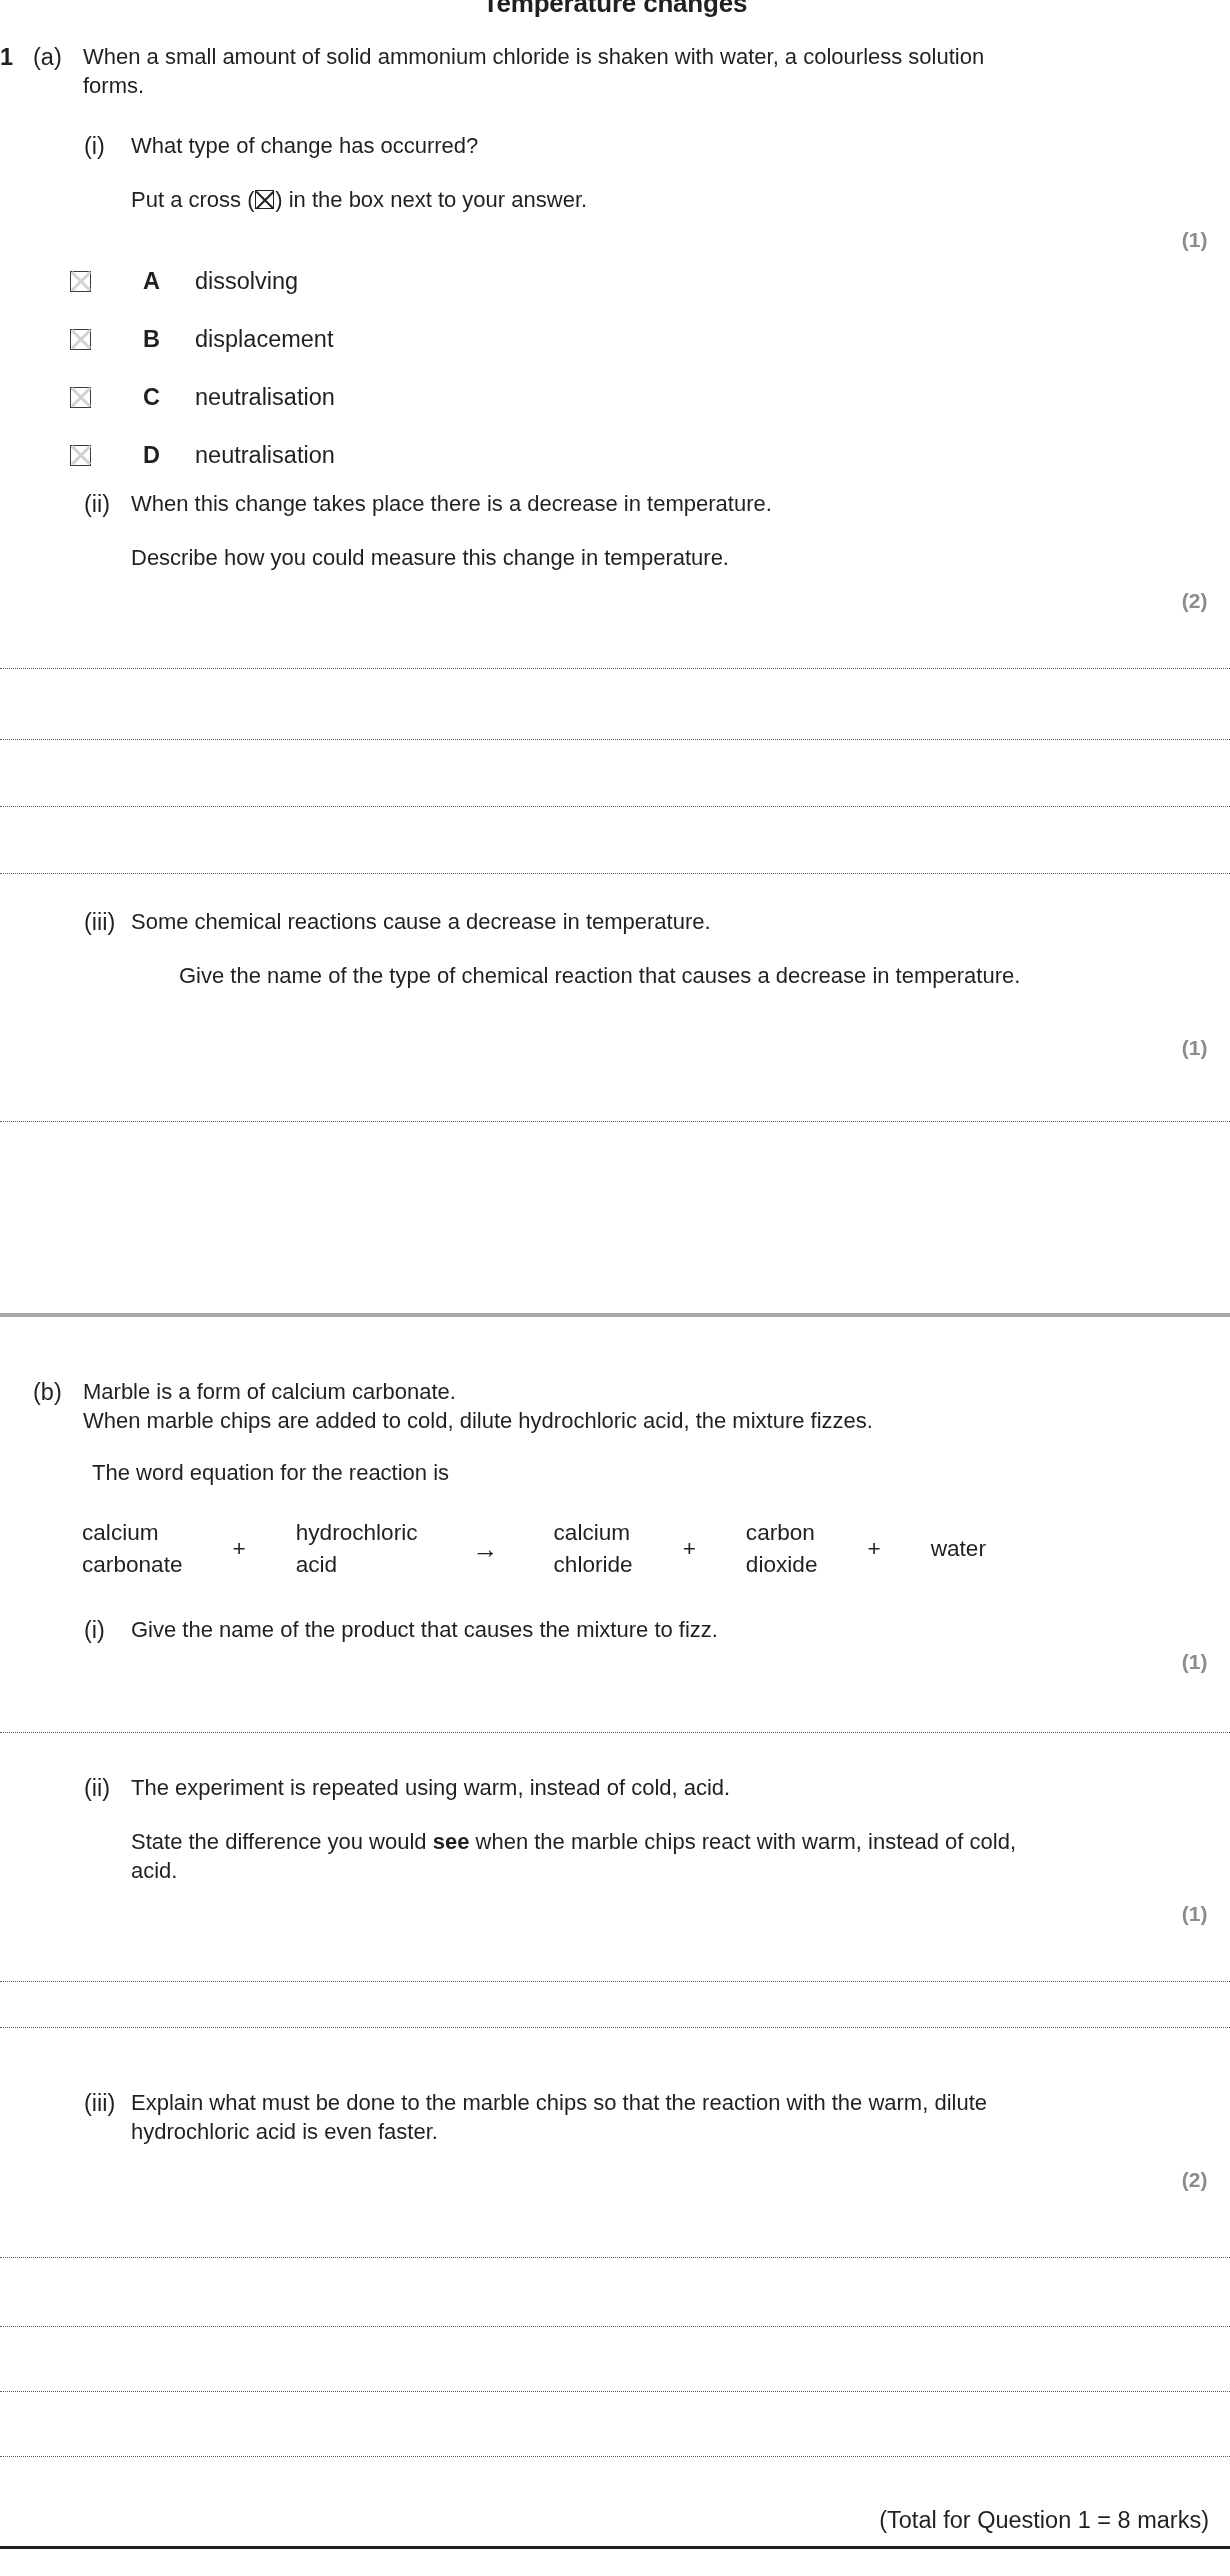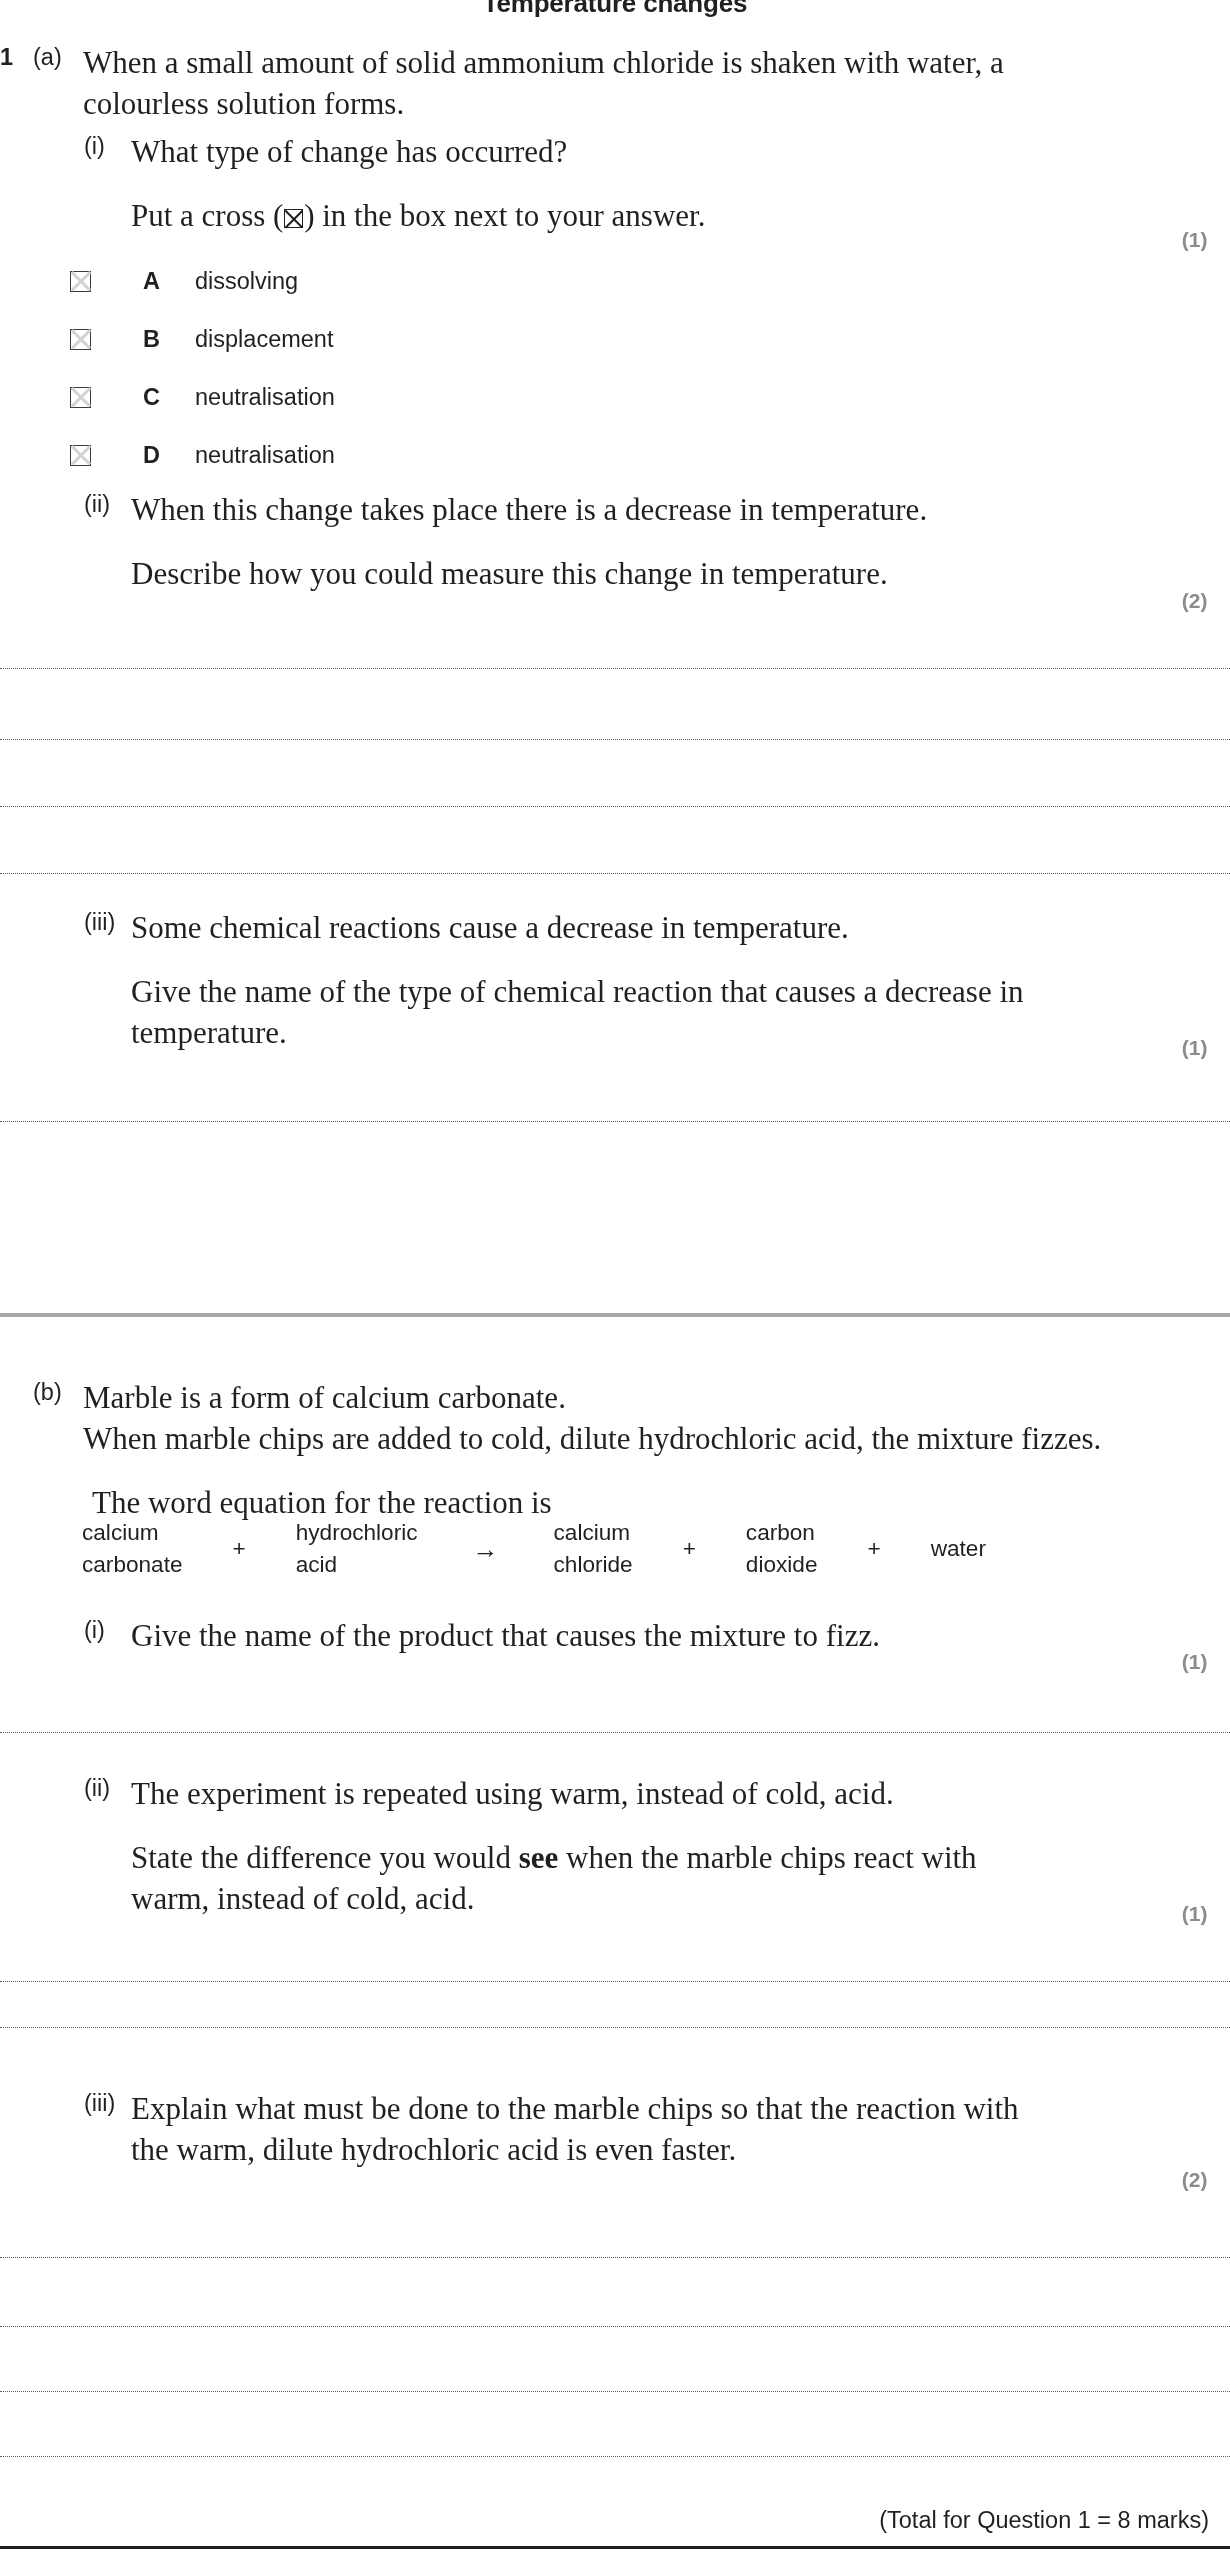--- a/index.html
+++ b/index.html
@@ -56,24 +56,23 @@
     flex: 0 0 auto;
     font-size: 23.5px;
     line-height: 1.33;
   }
 
   .qlabel.w-ab   { width: 50px; }
   .qlabel.w-rom  { width: 47px; }
   .qlabel.w-rom3 { width: 47px; }
 
   .qtext {
-    font-size: 31px;
+    font-size: 22px;
     line-height: 1.33;
     flex: 1 1 auto;
-    font-family: Liberation Serif, serif;
   }
 
   .indent-a   { margin-left: 33px; }
   .indent-i   { margin-left: 84px; }
   .indent-txt { margin-left: 131px; }
   .gap-m  { height: 22.6px; }
 
   
   .marks {
     text-align: right;
@@ -280,21 +279,21 @@
     <div class="ansline"></div>
   </div>
 
   <div class="abs" style="top:907px;">
     <div class="qrow indent-i">
       <div class="qlabel w-rom3">(iii)</div>
       <div class="qtext">Some chemical reactions cause a decrease in temperature.</div>
     </div>
     <div class="gap-m"></div>
     <div class="qrow indent-txt">
-      <div class="qtext" style="max-width:897px;">Give the name of the type of chemical reaction that causes a decrease in temperature.</div>
+      <div class="qtext" style="max-width:897px;margin-left:48px;">Give the name of the type of chemical reaction that causes a decrease in temperature.</div>
     </div>
   </div>
 
   <div class="abs" style="top:1036px; width:1230px;">
     <div class="marks">(1)</div>
   </div>
 
   <div class="abs" style="top:1121px;">
     <div class="ansline"></div>
   </div>

